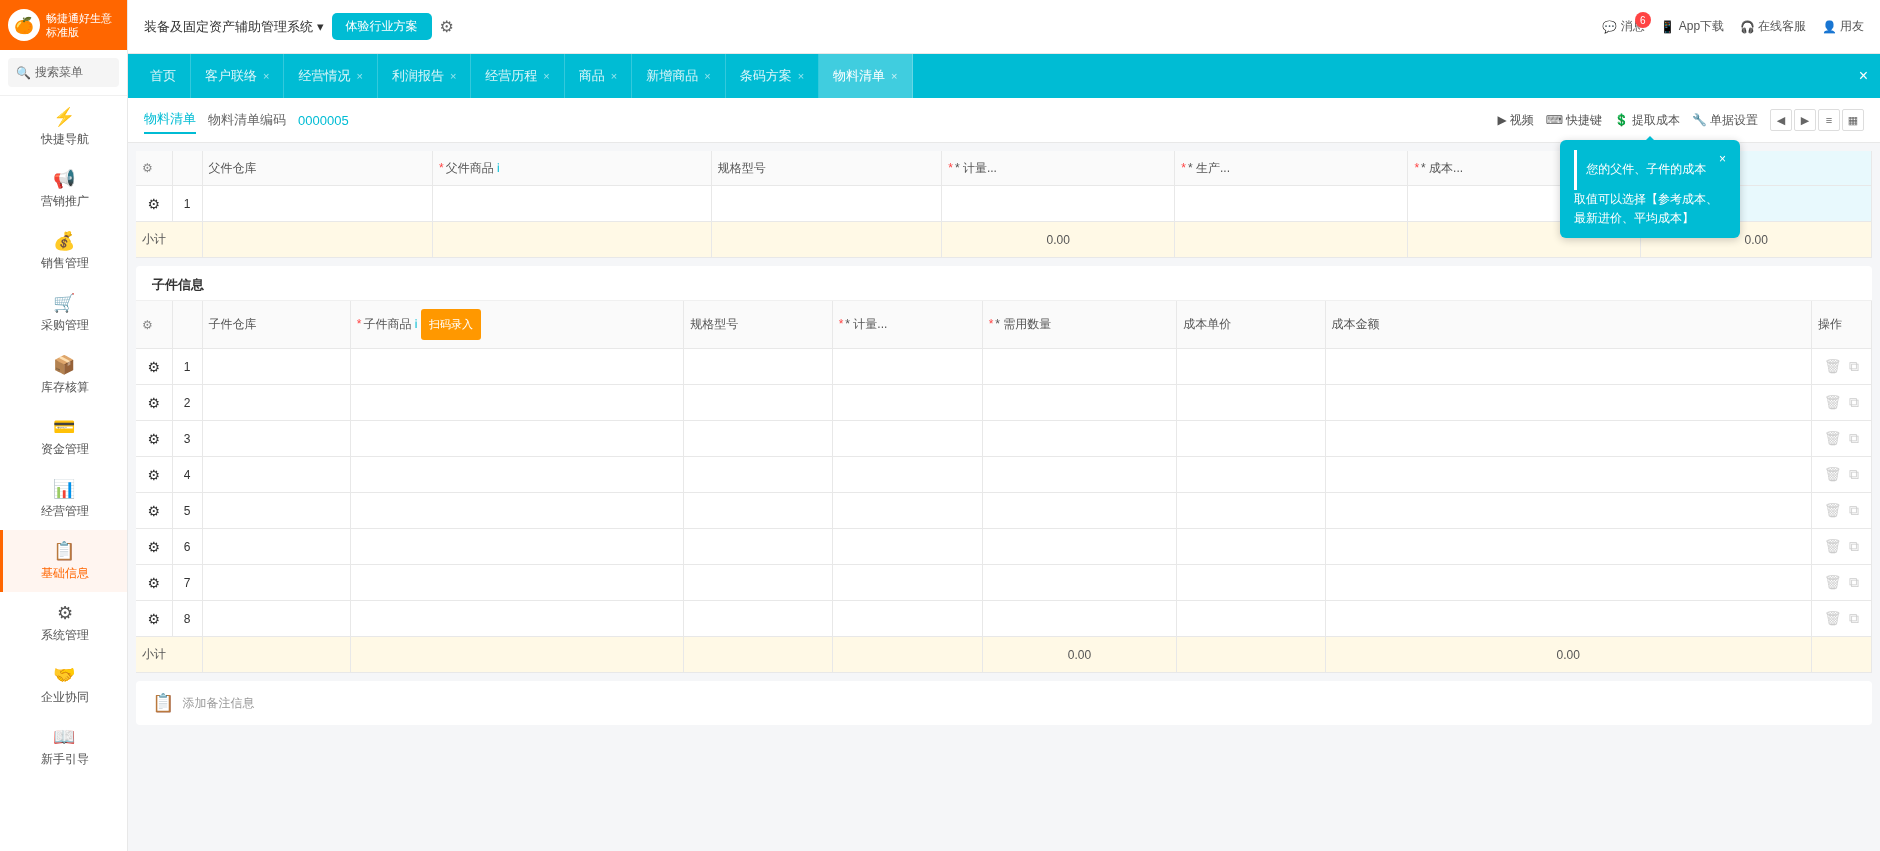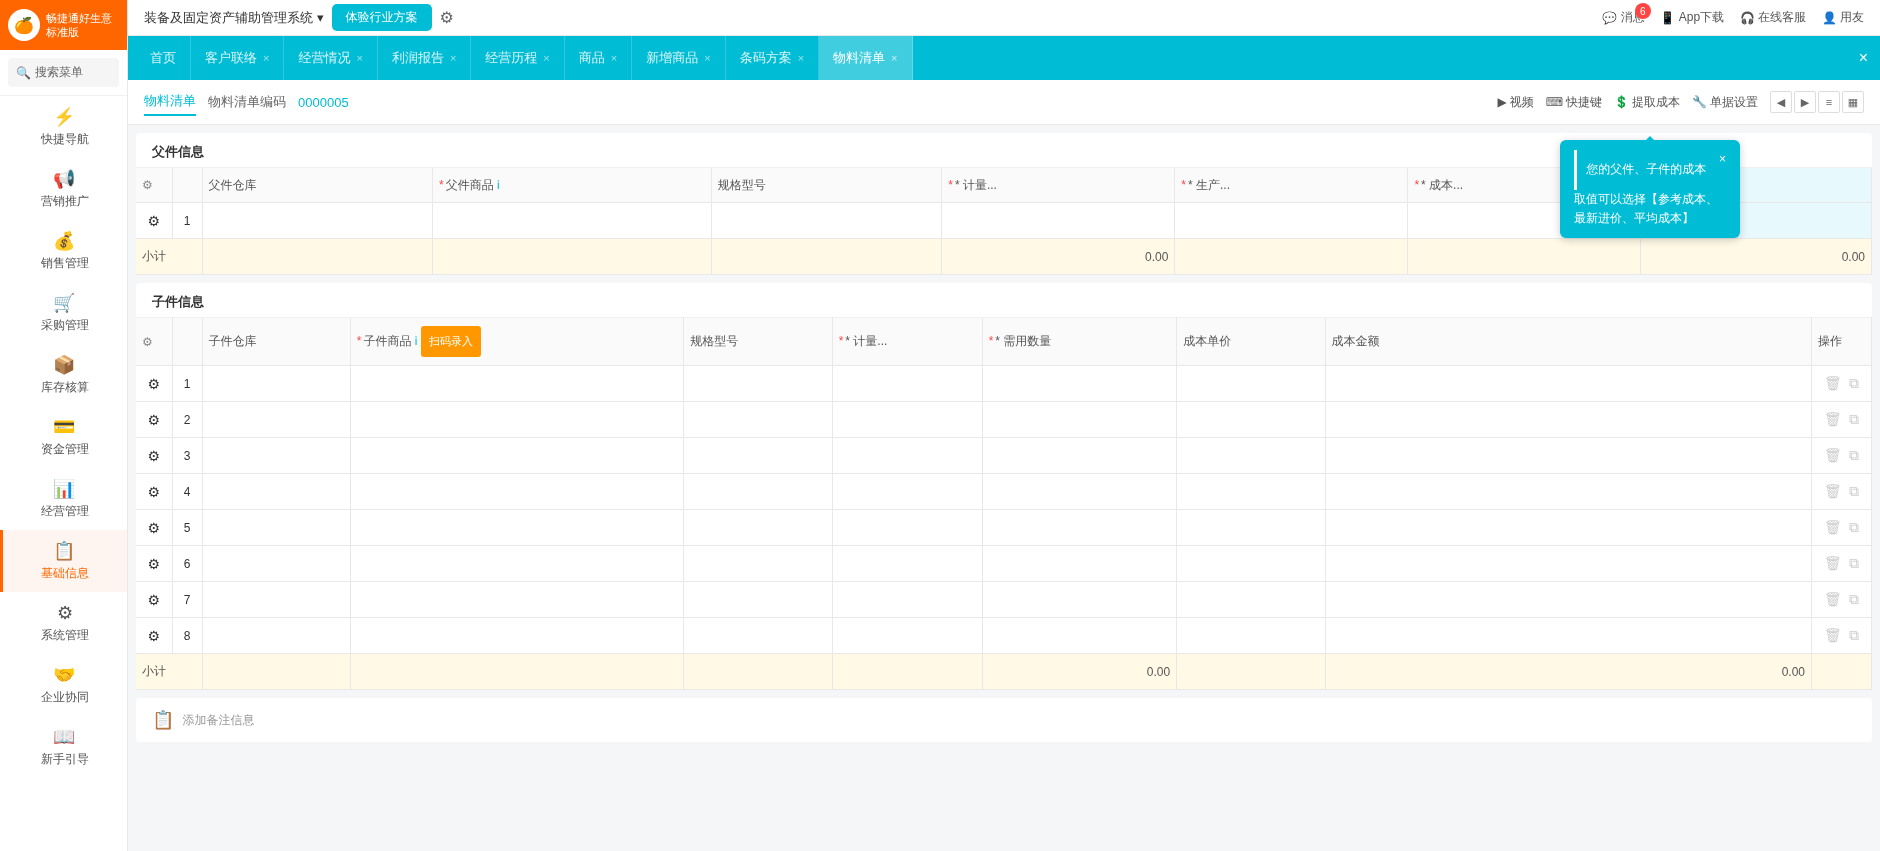--- a/index.html
+++ b/index.html
@@ -76,21 +76,21 @@
     .main {
       flex: 1;
       display: flex;
       flex-direction: column;
       overflow: hidden;
     }
 
     
     .top-header {
       background: #fff;
-      height: 36px;
+      height: 54px;
       display: flex;
       align-items: center;
       justify-content: space-between;
       padding: 0 16px;
       border-bottom: 1px solid #e8e8e8;
     }
     .header-left {
       display: flex;
       align-items: center;
       gap: 8px;
@@ -276,21 +276,21 @@
     .action-icon { color: #ccc; font-size: 14px; cursor: pointer; margin: 0 2px; }
     .scan-btn {
       background: #ff9800;
       color: #fff;
       border: none;
       border-radius: 3px;
       padding: 8px 8px;
       font-size: 11px;
       cursor: pointer;
     }
-    .align-right { text-align: right; padding-right: 8px; }
+    .align-right { text-align: center; padding-right: 8px; }
 
     
     .tooltip-box {
       position: absolute;
       top: 140px;
       right: 140px;
       background: #00bcd4;
       color: #fff;
       padding: 10px 14px;
       border-radius: 6px;
@@ -526,21 +526,20 @@
         <div class="nav-arrows">
           <div class="nav-arrow">◀</div>
           <div class="nav-arrow">▶</div>
           <div class="nav-arrow">≡</div>
           <div class="nav-arrow">▦</div>
         </div>
       </div>
     </div>
 
     <div class="section">
-      <div class="section-header">父件信息</div>
       <table class="data-table">
         <thead>
           <tr>
             <th class="settings-col">
               <span class="settings-icon">⚙</span>
             </th>
             <th></th>
             <th><span>父件仓库</span></th>
             <th><span class="required">*</span><span>父件商品</span><span style="color:#00bcd4;margin-left:3px;">ℹ</span></th>
             <th><span>规格型号</span></th>

